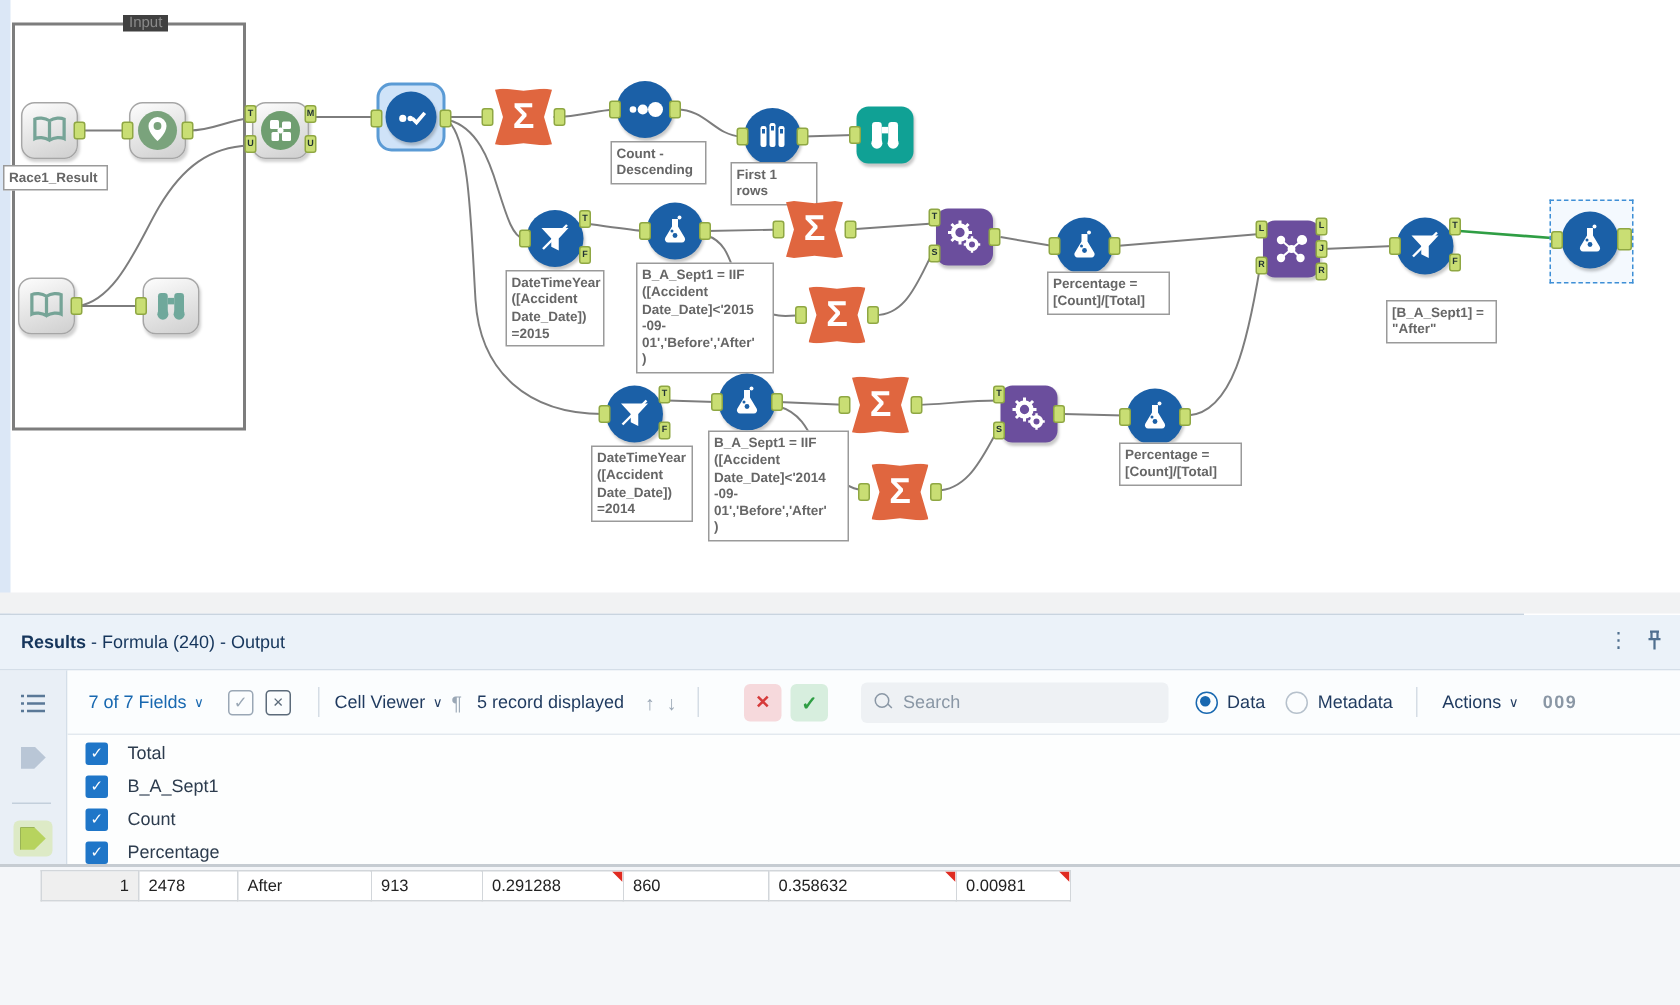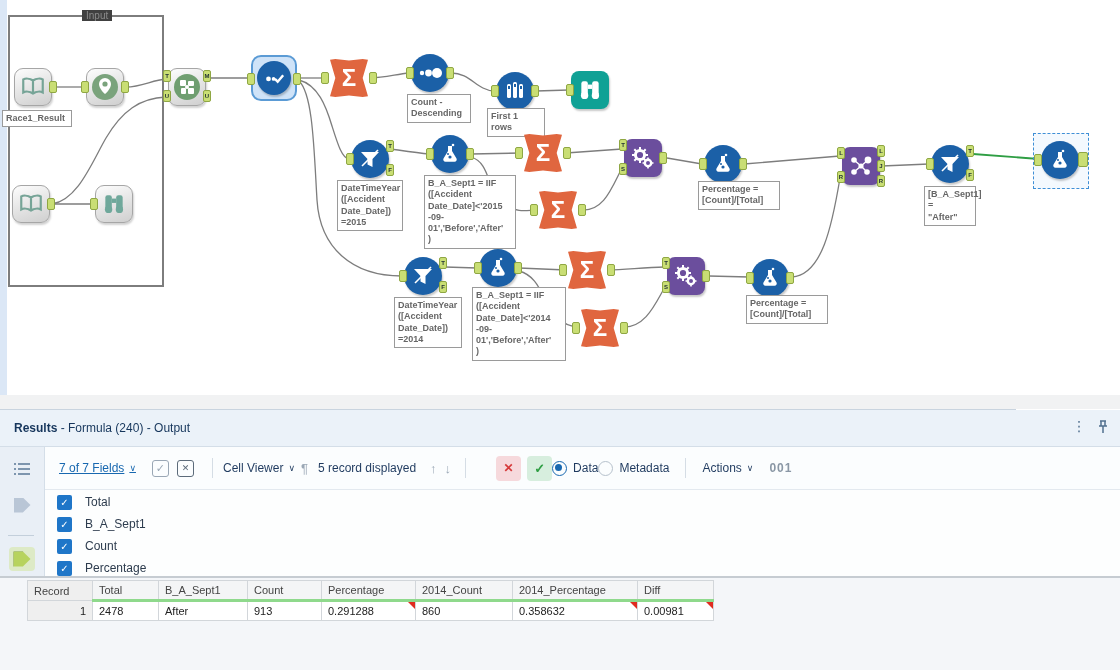--- a/index.html
+++ b/index.html
@@ -46,21 +46,21 @@
   .pent { width:17px; height:15px; clip-path:polygon(0 0,55% 0,100% 50%,55% 100%,0 100%); }
   .pent.gray { background:#b9c6d6; }
   .pent.green { background:#b7d35e; outline:1px solid #84a232; }
   .sb-active { background:#ddeac6; border-radius:4px; }
   .sb-divider { position:absolute; left:8px; top:88px; width:26px; height:1px; background:#c3cfdb; }
   .help-ic { width:16px; height:16px; border:1.4px solid #6a85a3; border-radius:50%; color:#6a85a3; font-size:10px; font-weight:700; display:flex; align-items:center; justify-content:center; }
   .help-ic::after { content:"?"; }
 
   .res-toolbar { position:absolute; left:45px; top:37px; width:1075px; height:42px; background:#fbfdfe; display:flex; align-items:center; font-size:12px; color:#1f3a5f; }
   .tb-item { display:flex; align-items:center; }
-  .blue-link { color:#1868b0;text-decoration:underline; }
+  .blue-link { color:#1868b0; }
   .chev { font-size:9px; margin-left:5px; color:inherit; }
   .chev::after { content:"\2228"; }
   .tb-divider { width:1px; height:20px; background:#d5dde5; margin:0 10px; }
   .mini-box { width:17px; height:17px; border:1.5px solid #9aa7b5; border-radius:3px; color:#9aa7b5; font-size:11px; display:flex; align-items:center; justify-content:center; margin-right:8px; }
   .ck::after { content:"\2713"; }
   .xb { border-color:#5c6b7a; color:#5c6b7a; }
   .xb::after { content:"\2715"; font-size:9px; }
   .pilcrow { color:#9aa7b5; font-size:13px; margin:0 10px 0 6px; }
   .pilcrow::after { content:"\00B6"; }
   .arr { color:#9aa7b5; font-size:13px; margin:0 4px; }
@@ -389,21 +389,21 @@
       <div class="circ">
           <svg width="24" height="24" viewBox="0 0 24 24">
             <path d="M3 5 H21 L14.5 12 V20 L9.5 17.5 V12 Z" fill="#fff"></path>
             <path d="M4 19 L20 3" stroke="#fff" stroke-width="1.6"></path>
           </svg>
         </div>
       <span class="anc" style="left:-5px;top:13px"></span>
       <span class="anc" style="right:-5px;top:0px">T</span>
       <span class="anc" style="right:-5px;top:24px">F</span>
     </div>
-    <div class="lbl" style="left:924px;top:186px;width:52px">[B_A_Sept1] =
+    <div class="lbl" style="left:924px;top:200px;width:74px">[B_A_Sept1] =
 "After"</div>
 
     <div class="sel-dash"></div>
     <div class="tool" style="left:1041px;top:141px">
       <div class="circ">
           <svg width="24" height="24" viewBox="0 0 24 24">
             <path d="M10 4 h4 v5 l4.5 7.5 a2.2 2.2 0 0 1 -2 3.2 h-9 a2.2 2.2 0 0 1 -2 -3.2 L10 9 Z" fill="#fff"></path>
             <circle cx="15" cy="3" r="1.3" fill="#fff"></circle>
             <circle cx="12" cy="15" r="1.6" fill="#1b60a7"></circle>
             <circle cx="10" cy="12" r="1" fill="#1b60a7"></circle>
@@ -547,34 +547,38 @@
           <span>Cell Viewer</span>
           <span class="chev"></span>
         </span>
       <span class="pilcrow"></span>
       <span class="tb-item">5 record displayed</span>
       <span class="arr up" style="margin-left:14px"></span>
       <span class="arr dn"></span>
       <span class="tb-divider"></span>
       <span class="btn-x" style="margin-left:20px"></span>
       <span class="btn-ok"></span>
+      <span class="search-box">
+        <span class="mag"></span>
+        <input class="search-input" placeholder="Search" style="">
+      </span>
       <span class="tb-item">
           <span class="radio on"></span>
           <span>Data</span>
         </span>
-      <span class="tb-item" style="">
+      <span class="tb-item" style="margin-left:14px">
           <span class="radio"></span>
           <span>Metadata</span>
         </span>
       <span class="tb-divider" style="margin:0 16px"></span>
       <span class="tb-item">
           <span>Actions</span>
           <span class="chev"></span>
         </span>
-      <span class="tb-item gray-num" style="margin-left:16px">001</span>
+      <span class="tb-item gray-num" style="margin-left:16px">009</span>
     </div>
 
     <div class="fields-area">
       <div class="field-row">
           <span class="cbx"></span>
           <span>Total</span>
         </div>
       <div class="field-row">
           <span class="cbx"></span>
           <span>B_A_Sept1</span>
@@ -585,30 +589,20 @@
         </div>
       <div class="field-row">
           <span class="cbx"></span>
           <span>Percentage</span>
         </div>
     </div>
 
     <div class="table-wrap">
       <table class="grid">
         <tbody>
-            <tr>
-          <th class="rec c0">Record</th>
-          <th class="c1">Total</th>
-          <th class="c2">B_A_Sept1</th>
-          <th class="c3">Count</th>
-          <th class="c4">Percentage</th>
-          <th class="c5">2014_Count</th>
-          <th class="c6">2014_Percentage</th>
-          <th class="c7">Diff</th>
-        </tr>
         <tr>
           <td class="rec c0">1</td>
           <td class="c1">2478</td>
           <td class="c2">After</td>
           <td class="c3">913</td>
           <td class="c4 flag">0.291288</td>
           <td class="c5">860</td>
           <td class="c6 flag">0.358632</td>
           <td class="c7 flag">0.00981</td>
         </tr>

